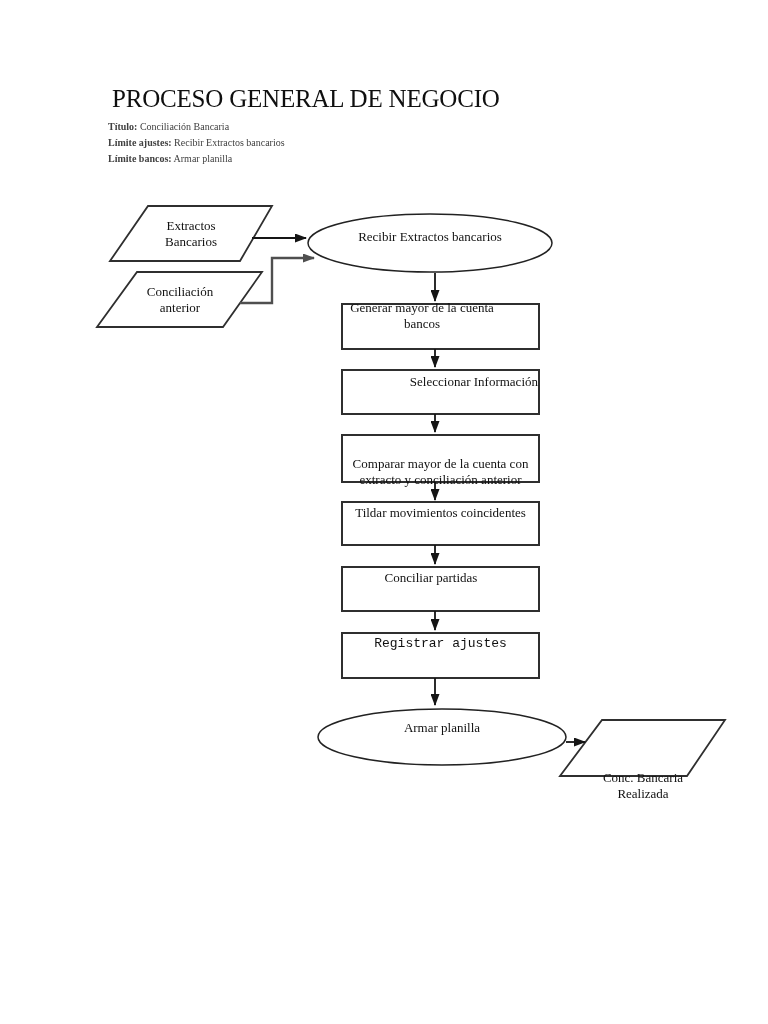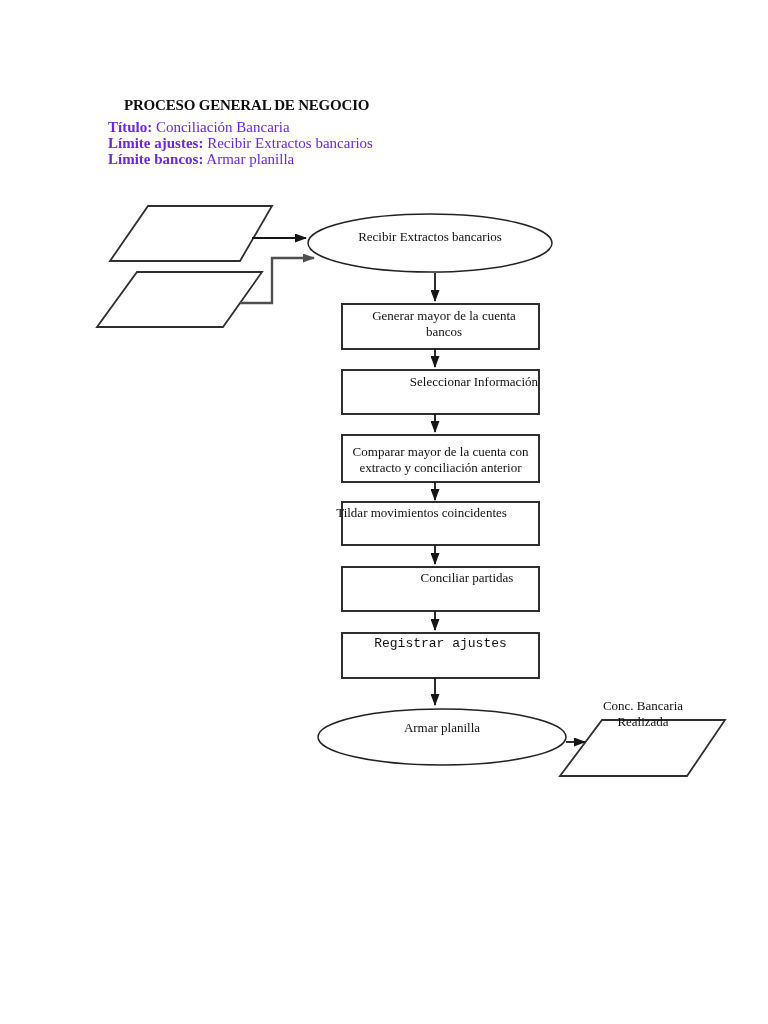--- a/index.html
+++ b/index.html
@@ -10,34 +10,34 @@
     height: 1024px;
     background: #ffffff;
     font-family: "Liberation Serif", "DejaVu Serif", serif;
     color: #111111;
     overflow: hidden;
   }
   .doc-title {
     position: absolute;
     left: 108px;
     top: 81px;
-    margin: 16px;
-    font-size: 15px;
-    font-weight: bold;
+    margin: 4px;
+    font-size: 25px;
+    font-weight: normal;
     letter-spacing: -0.2px;
     white-space: nowrap;
     color: #0f0f0f;
   }
   .meta {
     position: absolute;
     left: 108px;
     top: 119px;
-    font-size: 15px;
+    font-size: 10px;
     line-height: 16px;
-    color: #6d28d9;
+    color: #404040;
   }
   .meta-line { white-space: nowrap; }
   .meta-label { font-weight: bold; }
   .flow-svg {
     position: absolute;
     left: 0; top: 0;
     width: 768px; height: 1024px;
   }
   .shape-label {
     position: absolute;
@@ -93,26 +93,30 @@
     <line x1="435" y1="273" x2="435" y2="301" stroke="#151515" stroke-width="1.8" marker-end="url(#arrow-dark)"></line>
     <line x1="435" y1="349" x2="435" y2="367" stroke="#151515" stroke-width="1.8" marker-end="url(#arrow-dark)"></line>
     <line x1="435" y1="414" x2="435" y2="432" stroke="#151515" stroke-width="1.8" marker-end="url(#arrow-dark)"></line>
     <line x1="435" y1="482" x2="435" y2="500" stroke="#151515" stroke-width="1.8" marker-end="url(#arrow-dark)"></line>
     <line x1="435" y1="545" x2="435" y2="564" stroke="#151515" stroke-width="1.8" marker-end="url(#arrow-dark)"></line>
     <line x1="435" y1="611" x2="435" y2="630" stroke="#151515" stroke-width="1.8" marker-end="url(#arrow-dark)"></line>
     <line x1="435" y1="678" x2="435" y2="705" stroke="#151515" stroke-width="1.8" marker-end="url(#arrow-dark)"></line>
     <line x1="566" y1="742" x2="585" y2="742" stroke="#151515" stroke-width="1.8" marker-end="url(#arrow-dark)"></line>
   </svg>
 
+  <div class="shape-label" style="left:116px; top:218px; width:150px;">Extractos
+Bancarios</div>
+  <div class="shape-label" style="left:105px; top:284px; width:150px;">Conciliación
+anterior</div>
   <div class="shape-label" style="left:308px; top:229px; width:244px;">Recibir Extractos bancarios</div>
-  <div class="shape-label" style="left:343px; top:308px; width:158px;margin-left:22px;">Generar mayor de la cuenta
+  <div class="shape-label" style="left:343px; top:300px; width:158px;">Generar mayor de la cuenta
 bancos</div>
   <div class="shape-label" style="left:343px; top:374px; width:195px;text-align:right;">Seleccionar Información</div>
-  <div class="shape-label" style="left:343px; top:444px; width:195px;">Comparar mayor de la cuenta con
+  <div class="shape-label" style="left:343px; top:456px; width:195px;">Comparar mayor de la cuenta con
 extracto y conciliación anterior</div>
-  <div class="shape-label" style="left:324px; top:505px; width:195px;">Tildar movimientos coincidentes</div>
-  <div class="shape-label" style="left:343px; top:570px; width:176px;margin-left:36px;">Conciliar partidas</div>
+  <div class="shape-label" style="left:343px; top:505px; width:195px;">Tildar movimientos coincidentes</div>
+  <div class="shape-label" style="left:343px; top:570px; width:176px;">Conciliar partidas</div>
   <div class="shape-label" style="left:343px; top:636px; width:195px;font-family:Liberation Mono, monospace;">Registrar ajustes</div>
   <div class="shape-label" style="left:318px; top:720px; width:248px;">Armar planilla</div>
-  <div class="shape-label" style="left:568px; top:698px; width:150px;">Conc. Bancaria
+  <div class="shape-label" style="left:568px; top:770px; width:150px;">Conc. Bancaria
 Realizada</div>
 
 </div>
 
 </body></html>

